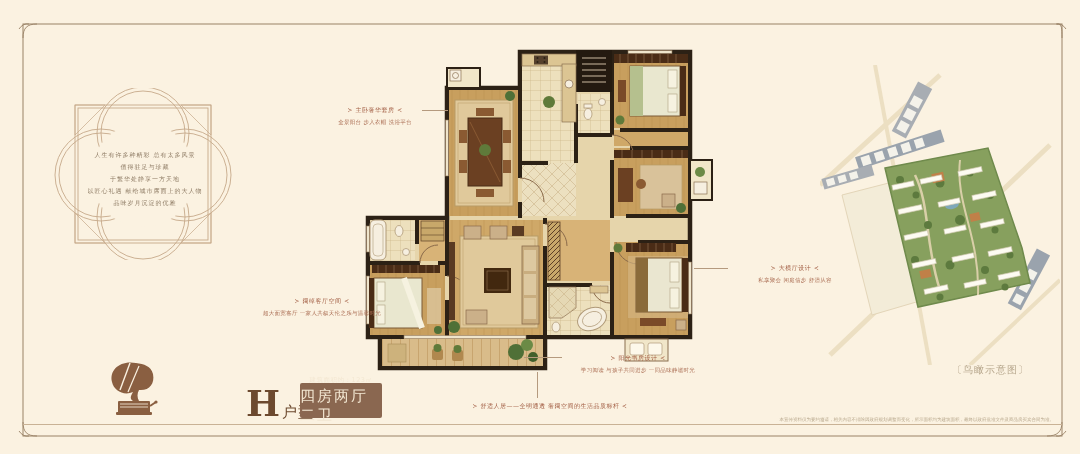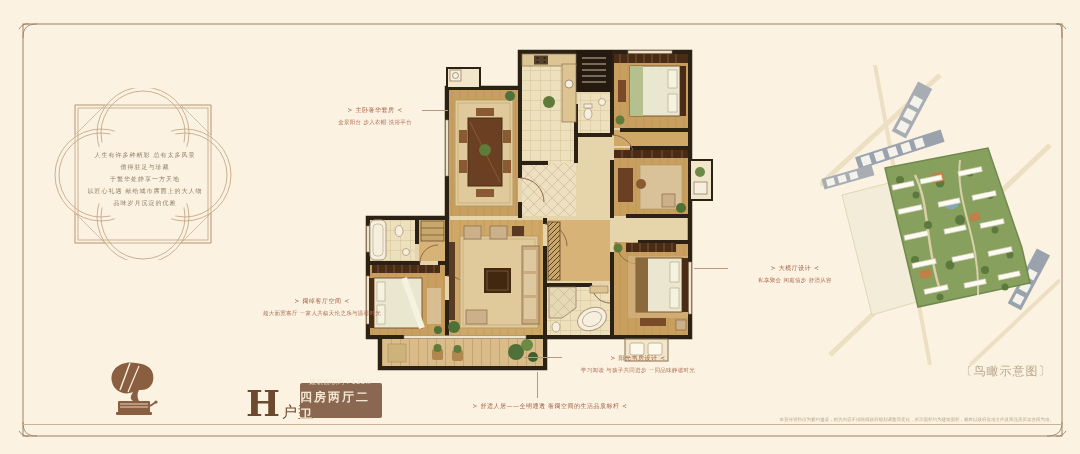--- a/index.html
+++ b/index.html
@@ -10,29 +10,29 @@
   #intro{left:55px;top:149px;width:180px;text-align:center;font-size:6px;line-height:12px;
          color:#8d7a63;letter-spacing:1px;}
   
   #unit-block{left:246px;top:383px;display:flex;align-items:flex-end;}
   #unit-letter{font-family:"DejaVu Serif","Liberation Serif",serif;font-weight:bold;
                font-size:36px;line-height:40px;color:#6d4a2f;}
   #unit-suffix{font-size:15px;color:#6d4a2f;margin-left:2px;line-height:22px;letter-spacing:1px;}
   #unit-badge{left:300px;top:383px;width:82px;height:35px;background:#8a6750;border-radius:2px;
               display:flex;flex-direction:column;align-items:center;justify-content:center;color:#f3e7d2;}
   #unit-badge .l1{font-size:6.5px;letter-spacing:.5px;}
-  #unit-badge .l2{font-size:12px;font-weight:bold;letter-spacing:2px;margin-top:2px;}
+  #unit-badge .l2{font-size:15px;font-weight:normal;letter-spacing:2px;margin-top:2px;}
   
   .callout{color:#a15c42;text-align:center;}
   .callout .t{font-size:6px;letter-spacing:.5px;}
   .callout .d{font-size:5.5px;letter-spacing:.3px;color:#ab6e54;margin-top:4px;}
   .leader{background:#b59a7e;height:1px;}
   .vleader{background:#b59a7e;width:1px;}
   
-  #site-caption{left:952px;top:363px;width:108px;text-align:center;font-size:12px;color:#b7a78d;letter-spacing:1px;}
+  #site-caption{left:952px;top:363px;width:108px;text-align:left;font-size:10px;color:#b7a78d;letter-spacing:1px;}
   #disclaimer{right:26px;top:417px;width:460px;text-align:right;font-size:4.5px;color:#b9a98e;}
   #rule{left:23px;top:424px;width:1039px;height:1px;background:#c9b295;}
 </style>
 </head>
 <body>
 
 <div id="canvas">
 
   <svg class="abs" style="left:0;top:0;" width="1080" height="454" viewBox="0 0 1080 454">
     <rect x="23" y="24" width="1039" height="412" fill="none" stroke="#9a8266" stroke-width="1"></rect>

